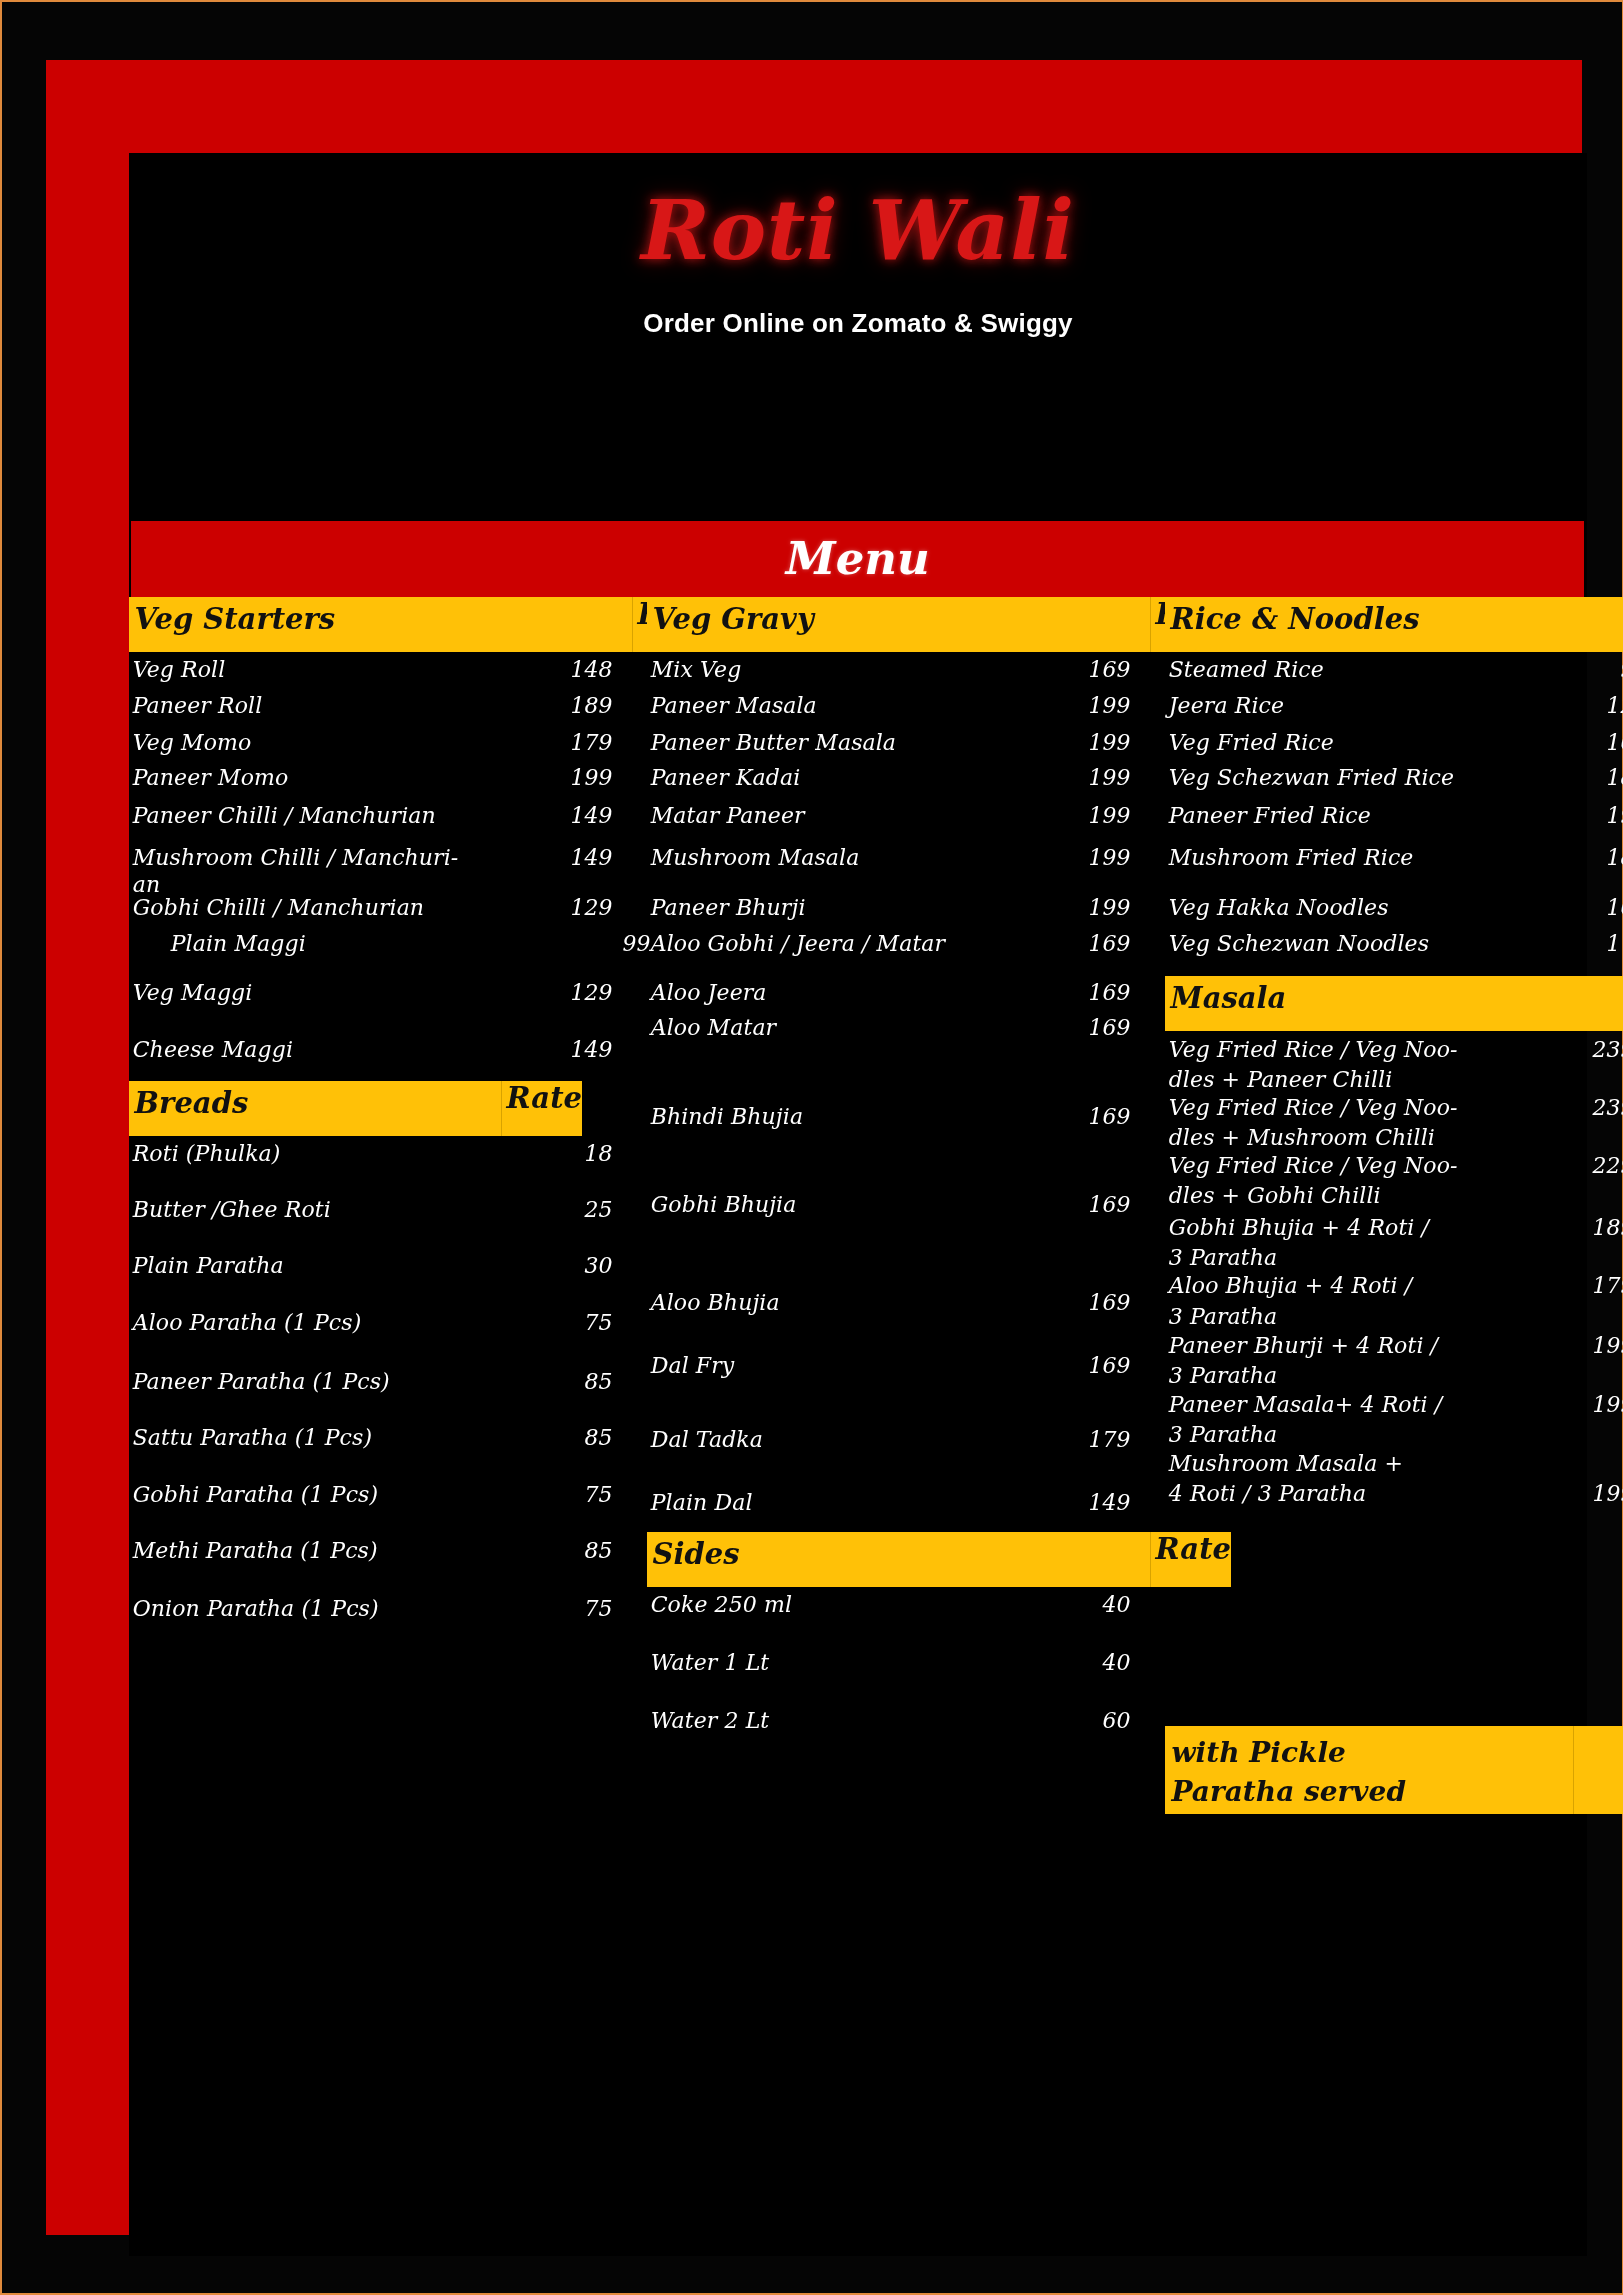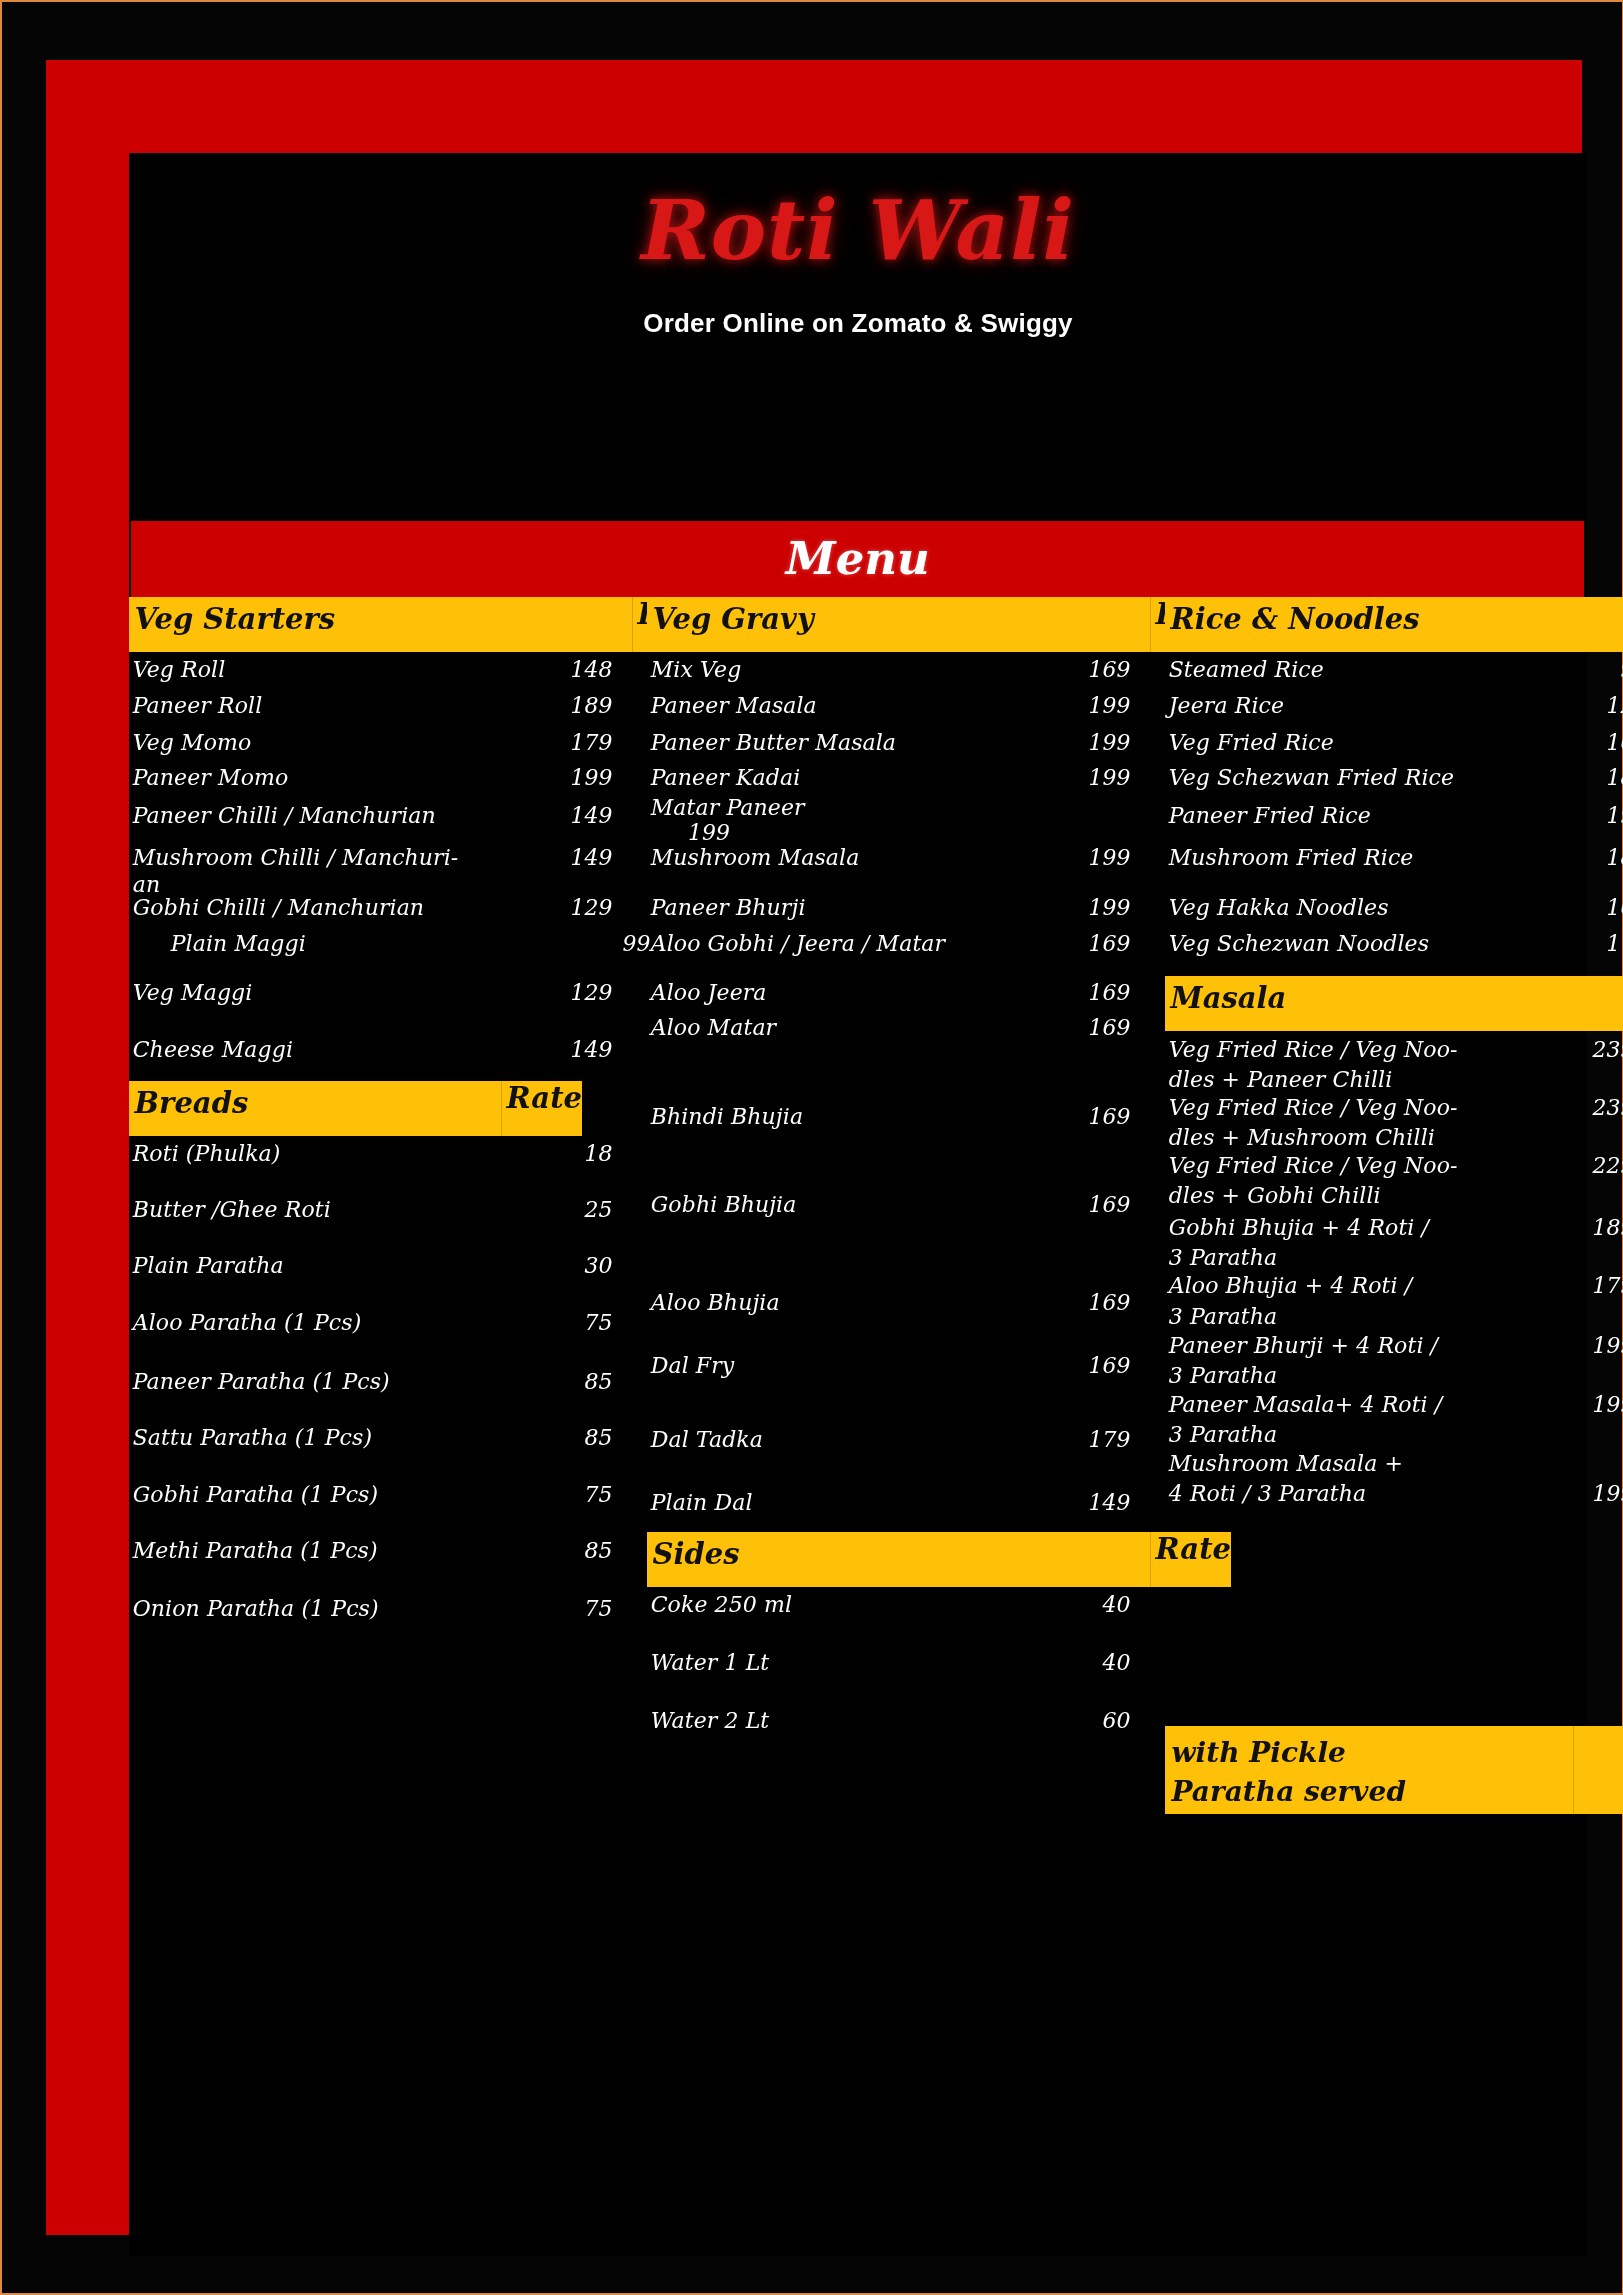--- a/index.html
+++ b/index.html
@@ -329,21 +329,21 @@
             <div class="pr">199</div>
           </div>
           <div class="row" style="position:absolute; left:0; top:133px;">
             <div class="nm">Paneer Butter Masala</div>
             <div class="pr">199</div>
           </div>
           <div class="row" style="position:absolute; left:0; top:168px;">
             <div class="nm">Paneer Kadai</div>
             <div class="pr">199</div>
           </div>
-          <div class="row" style="position:absolute; left:0; top:198px;flex-direction:column;">
+          <div class="row" style="position:absolute; left:0; top:206px;">
             <div class="nm">Matar Paneer</div>
             <div class="pr">199</div>
           </div>
           <div class="row" style="position:absolute; left:0; top:248px;">
             <div class="nm">Mushroom Masala</div>
             <div class="pr">199</div>
           </div>
           <div class="row" style="position:absolute; left:0; top:298px;">
             <div class="nm">Paneer Bhurji</div>
             <div class="pr">199</div>

